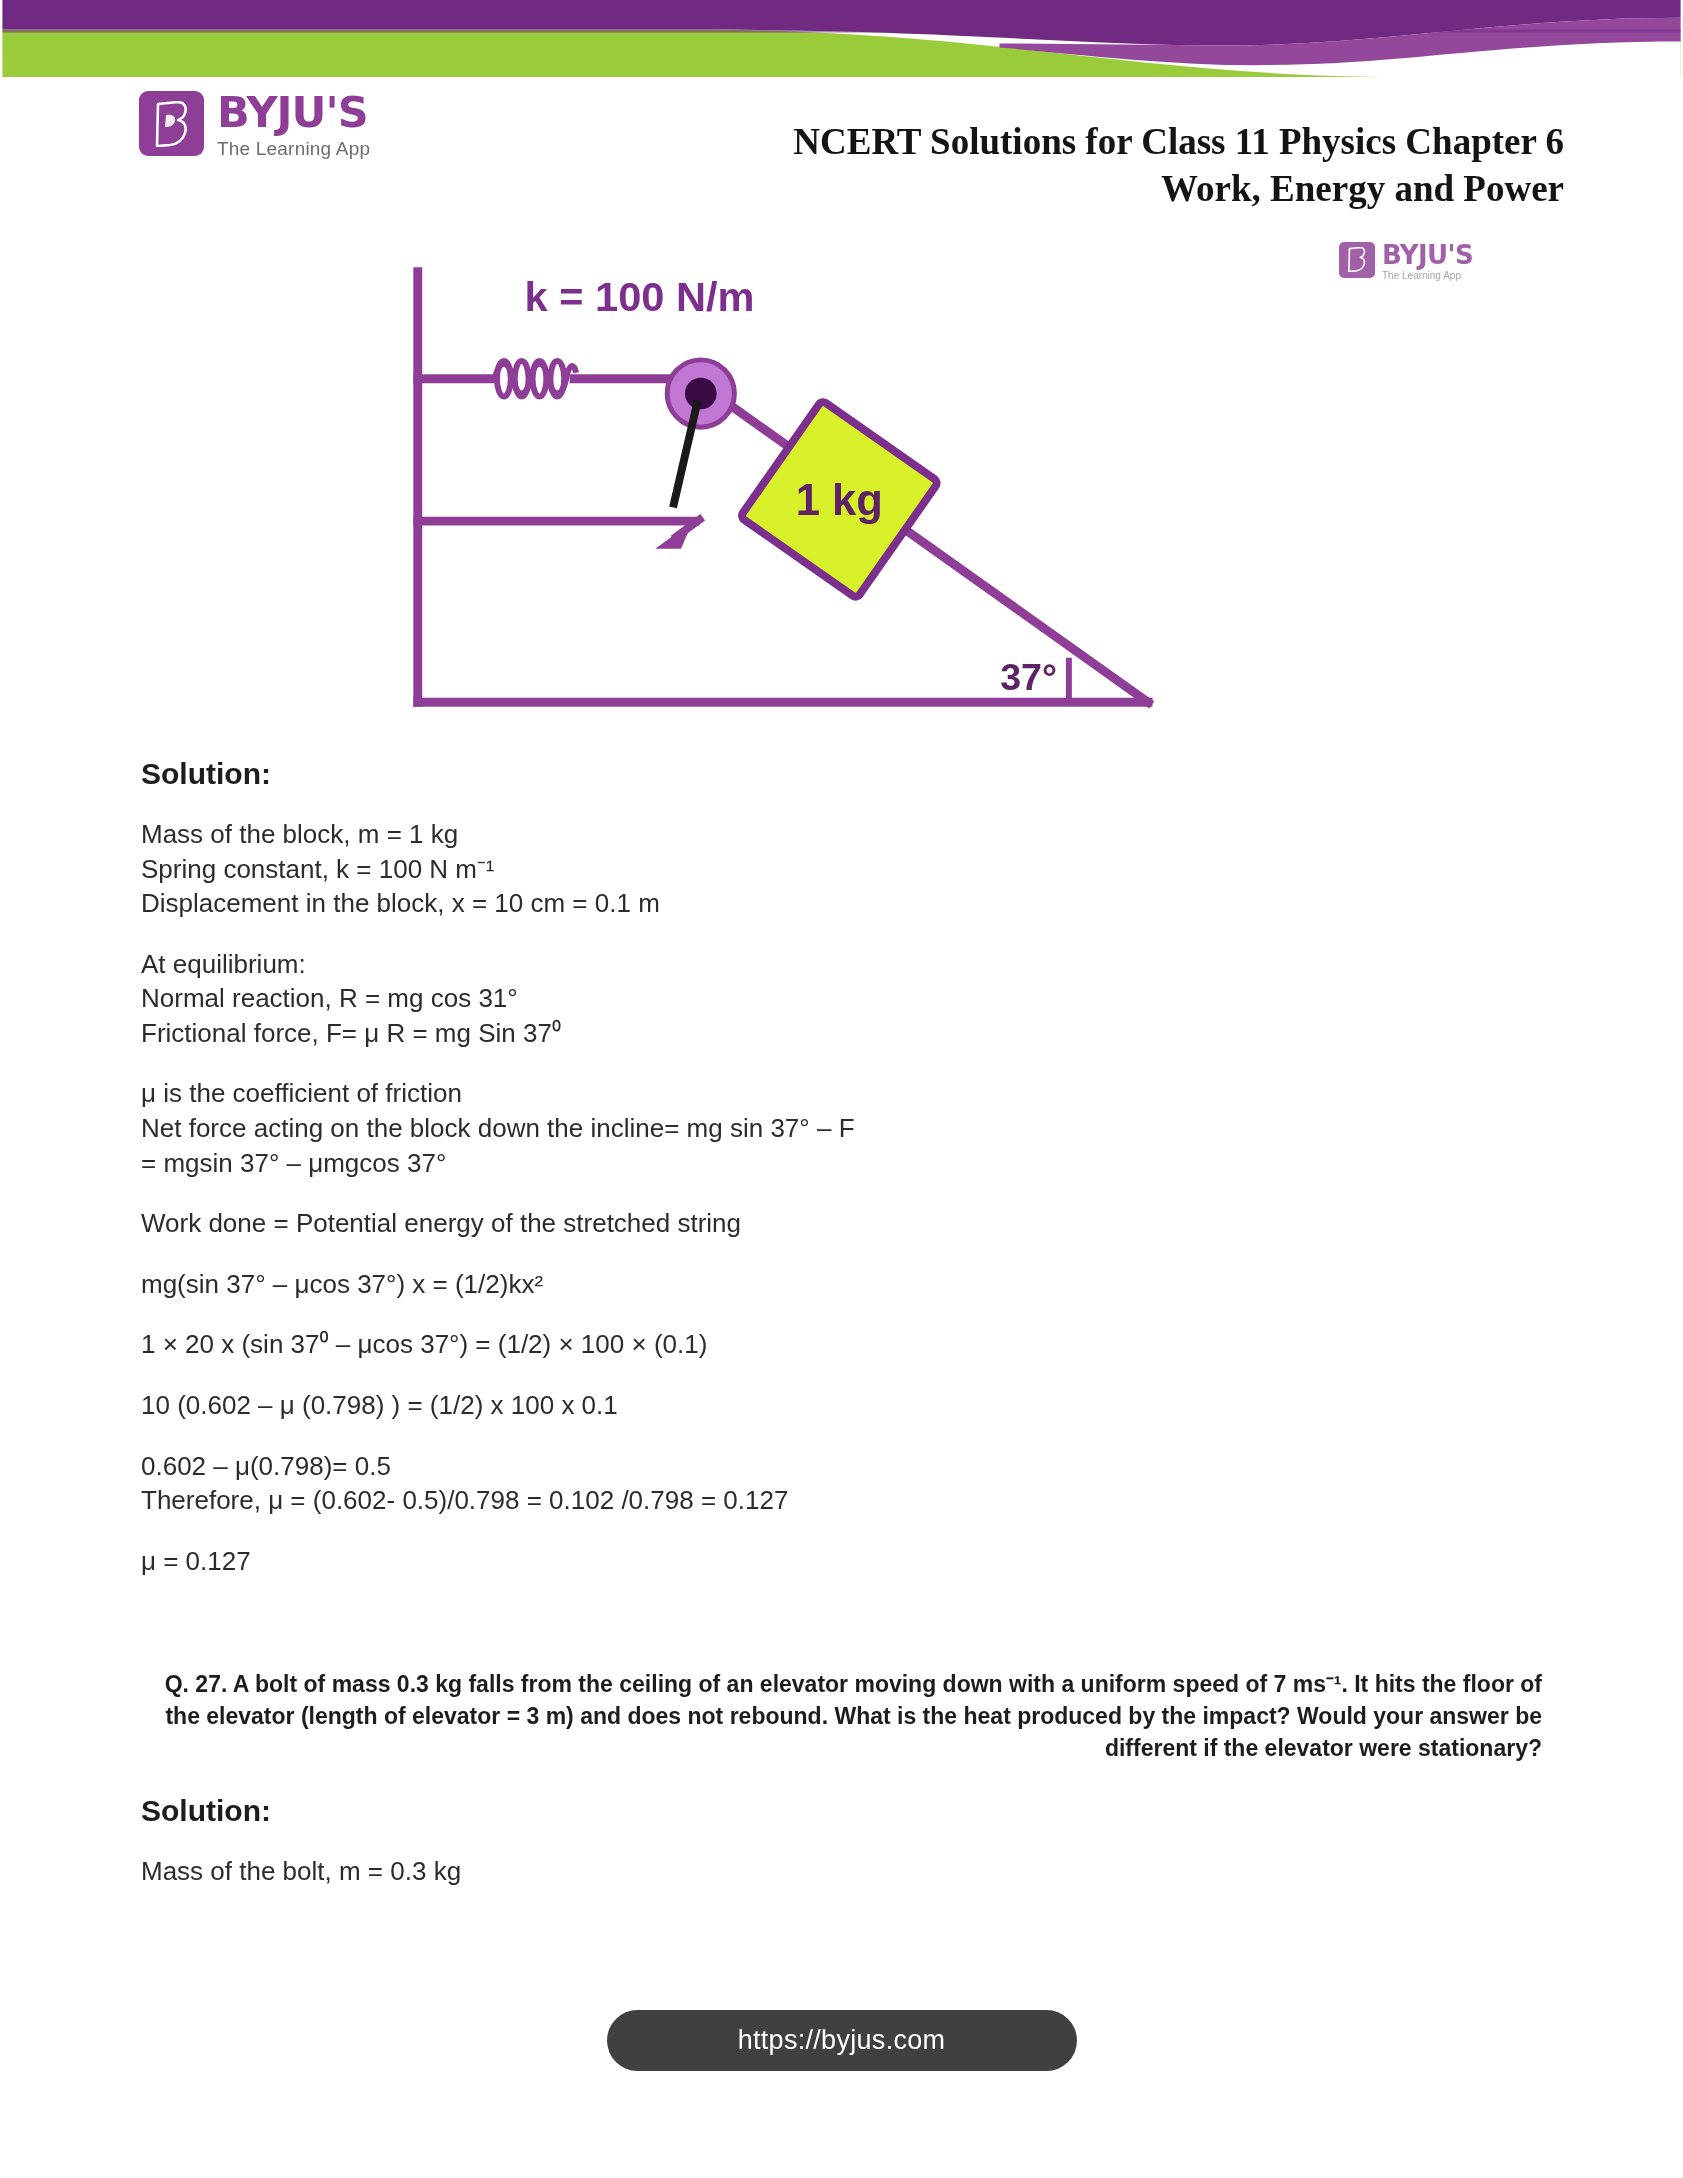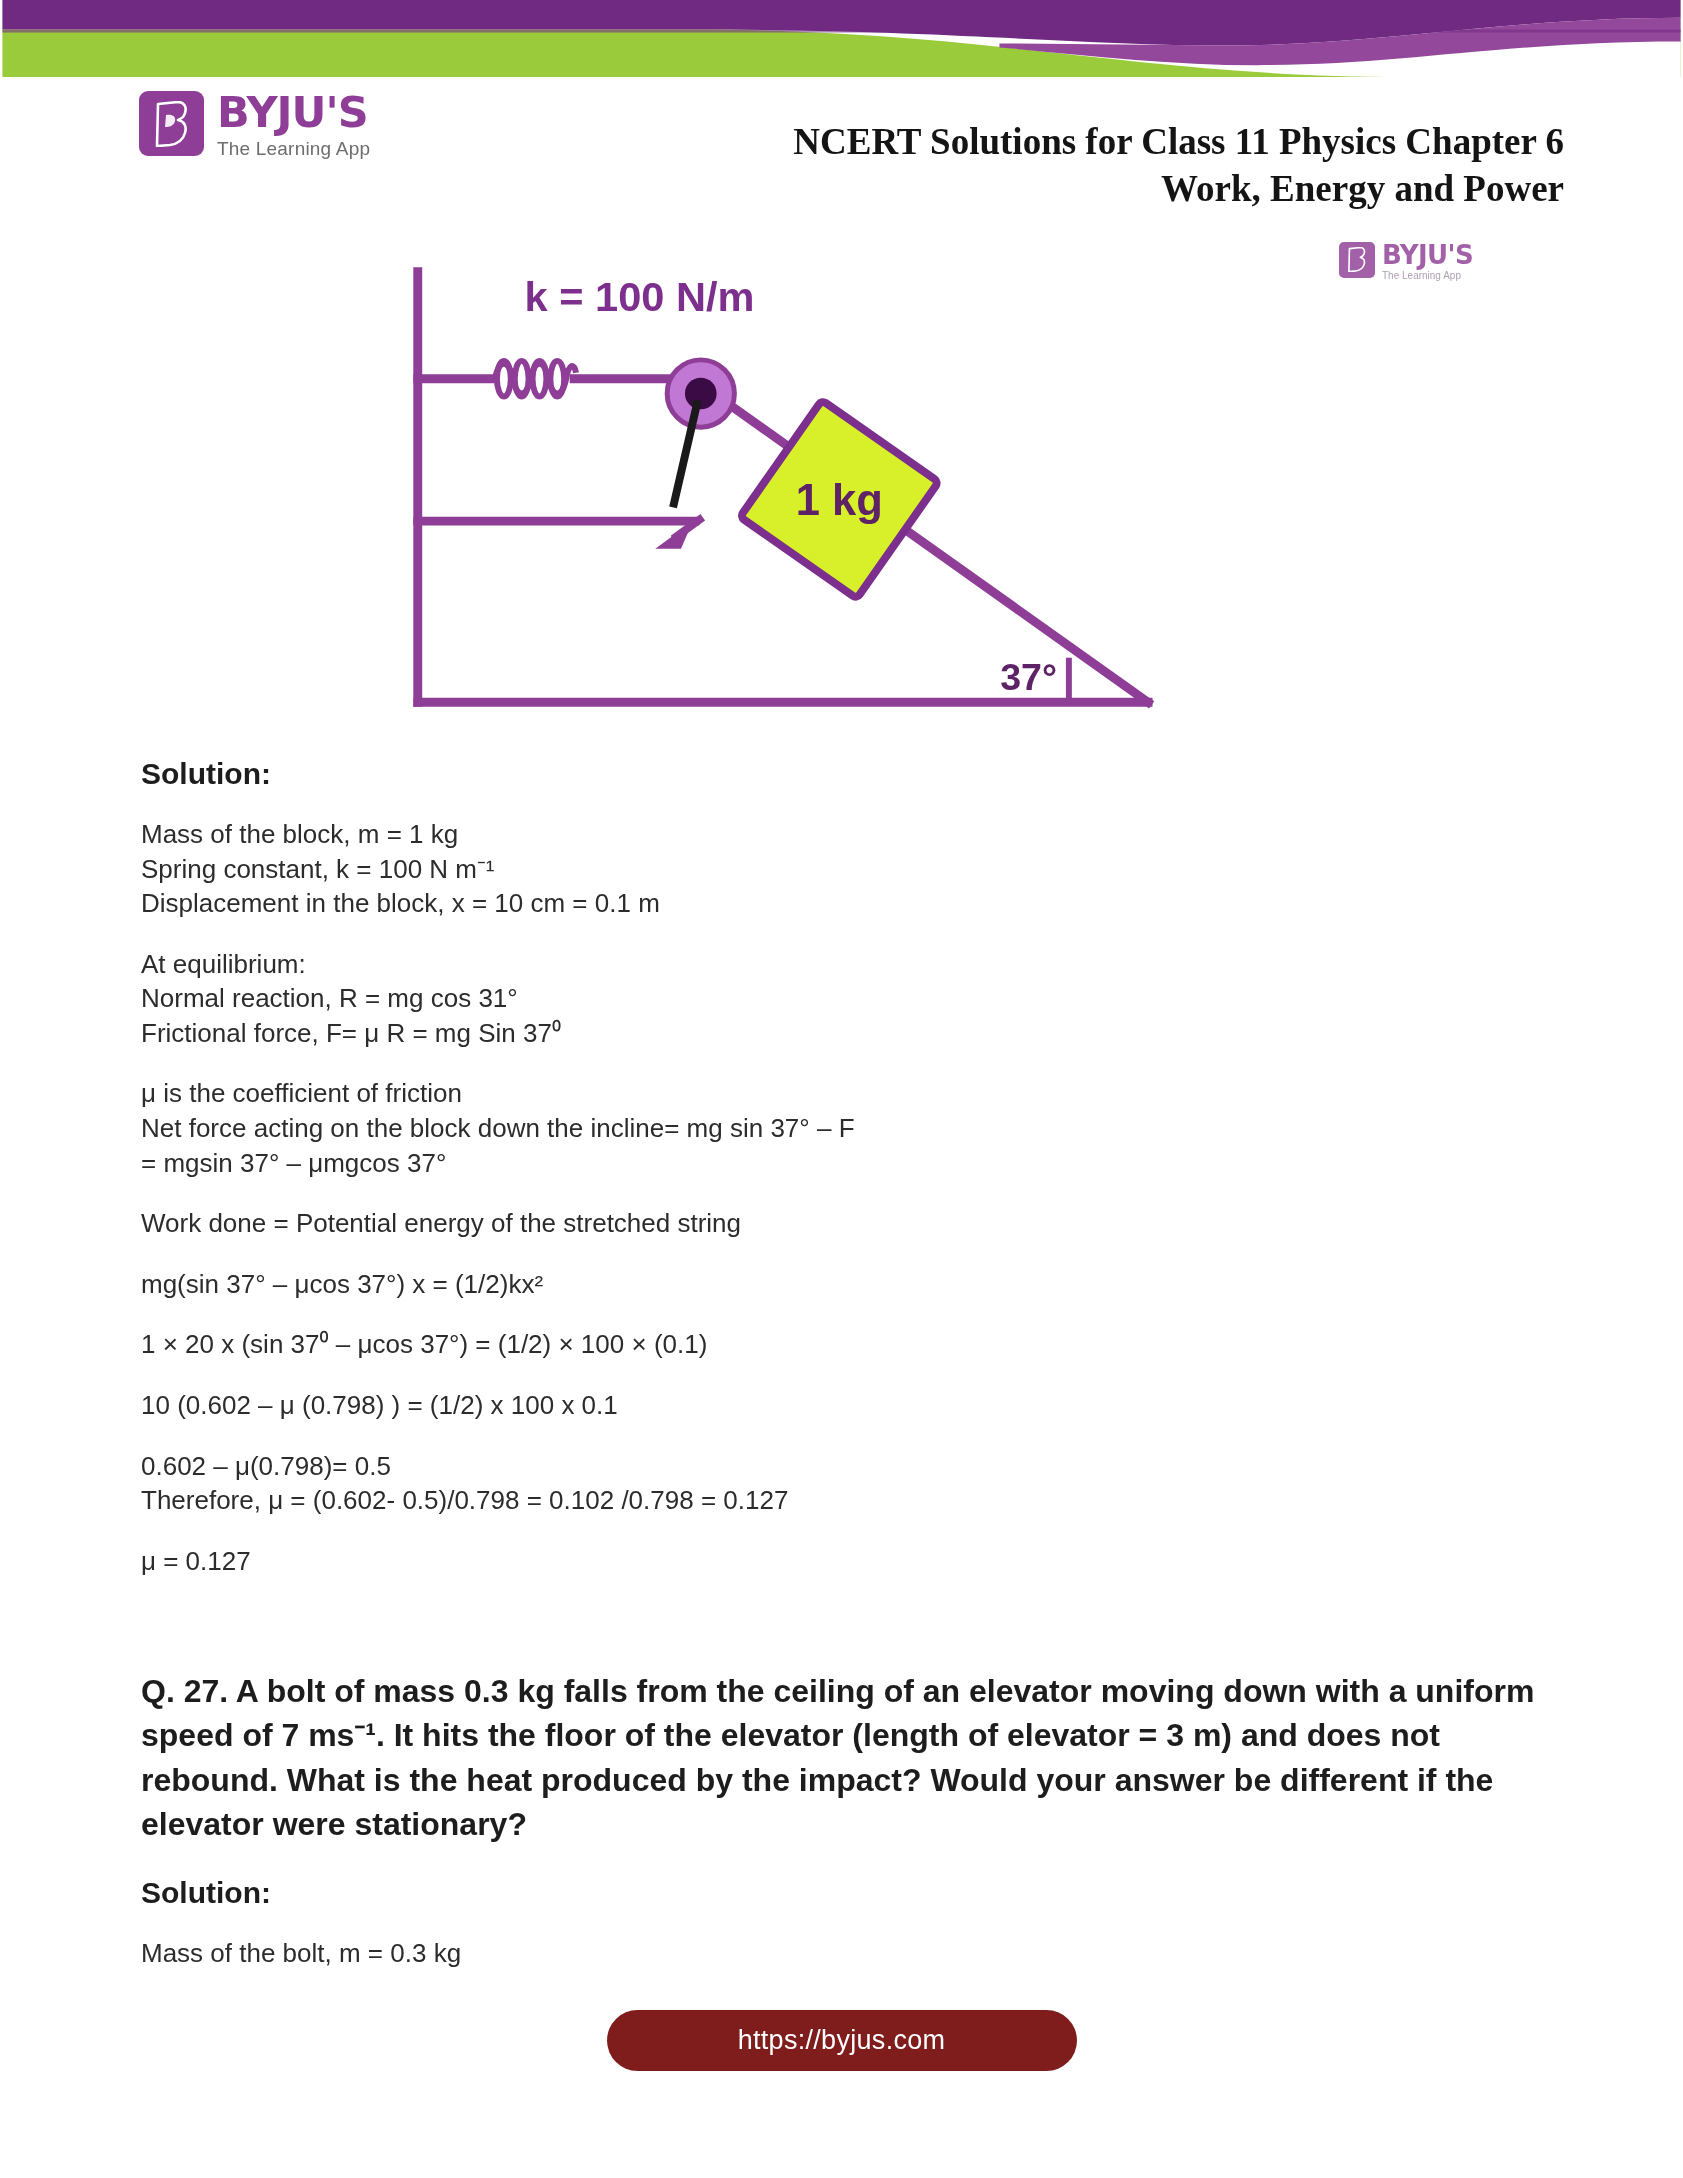--- a/index.html
+++ b/index.html
@@ -133,34 +133,35 @@
   .para {
     font-size: 26px;
     line-height: 1.33;
     color: #2c2c2c;
     margin: 0 0 26px 0;
     white-space: pre-line;
   }
 
   .question {
     font-weight: bold;
-    font-size: 32px;
+    font-size: 23px;
     line-height: 1.38;
     color: #1d1d1d;
     margin: 0 5px 30px 0;
+    text-align: right;
   }
   .gap-big { height: 65px; }
 
   
   .footer-url {
     position: absolute;
     left: 50%;
     transform: translateX(-50%);
     top: 2010px;
-    background: #7f1d1d;
+    background: #404040;
     color: #ffffff;
     font-size: 27px;
     padding: 15px 0;
     width: 470px;
     text-align: center;
     border-radius: 32px;
     letter-spacing: 0.3px;
   }
 </style>
 </head>

